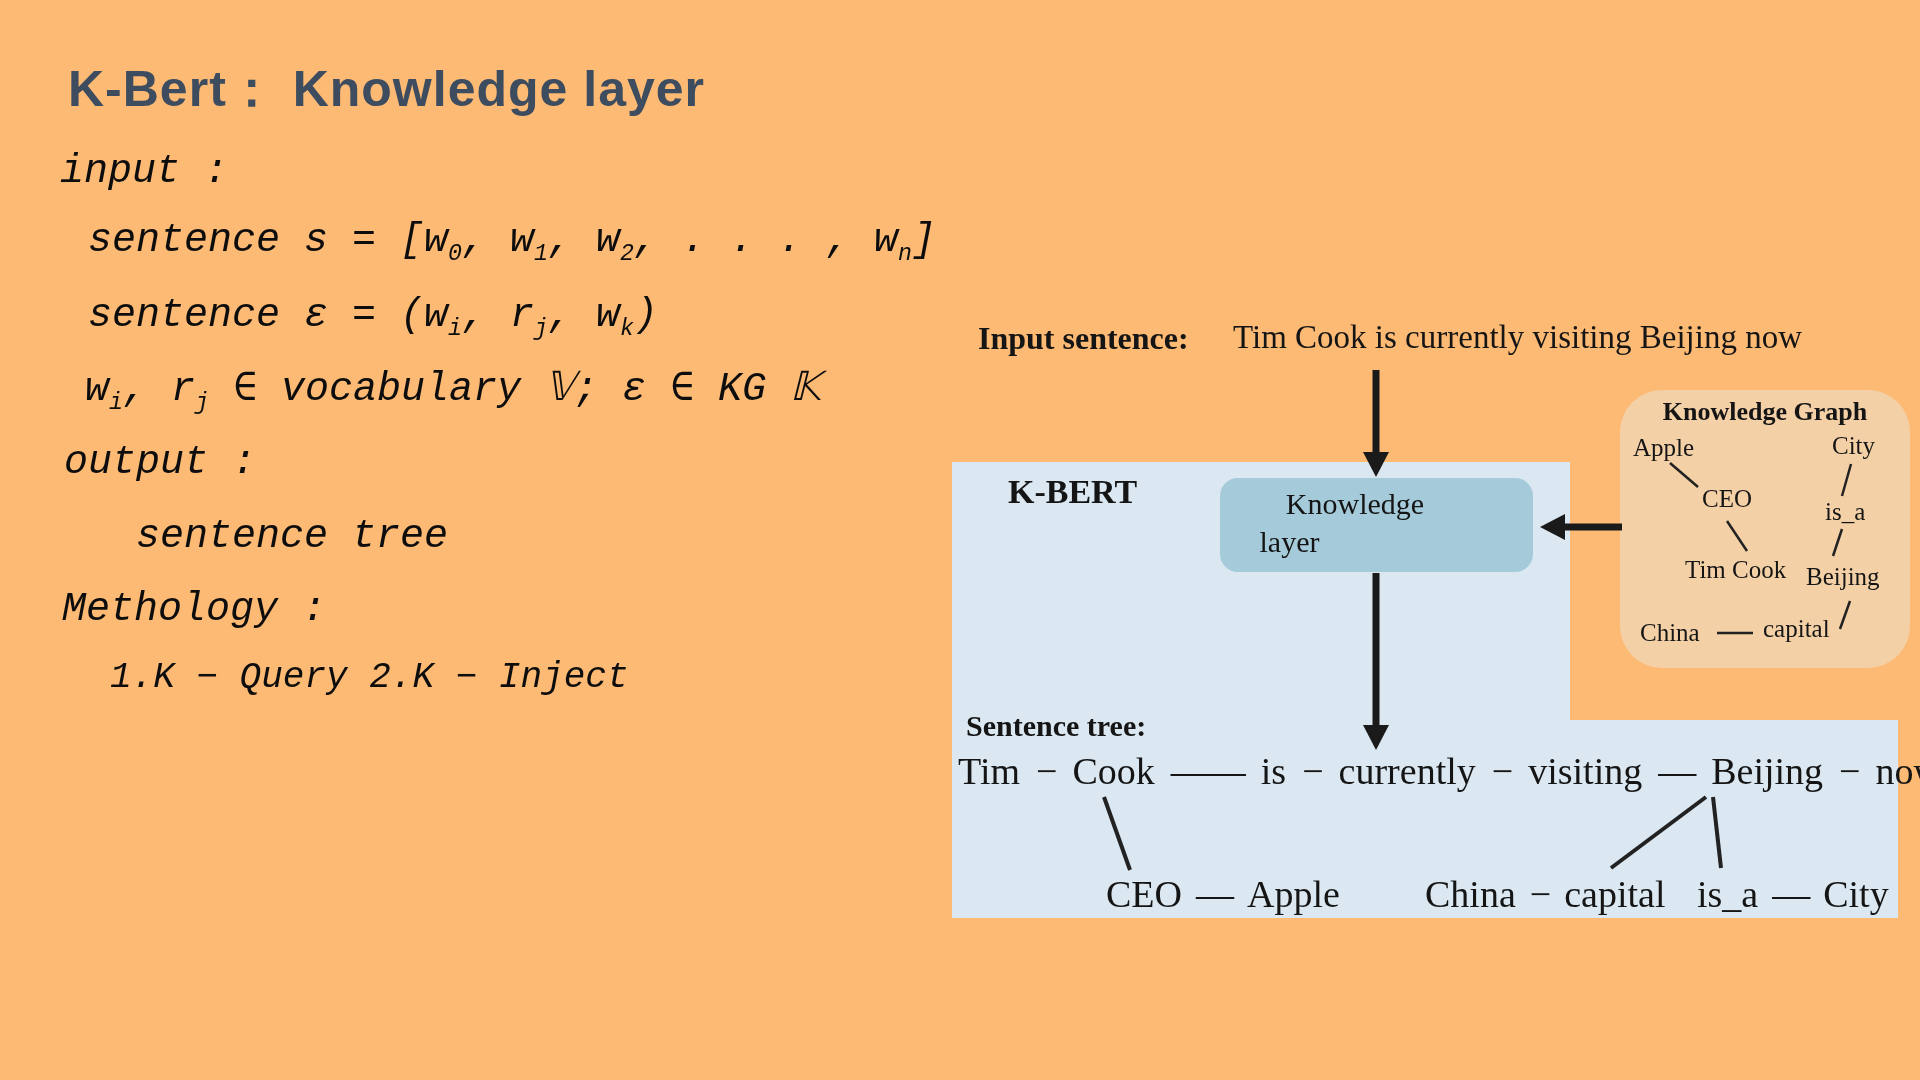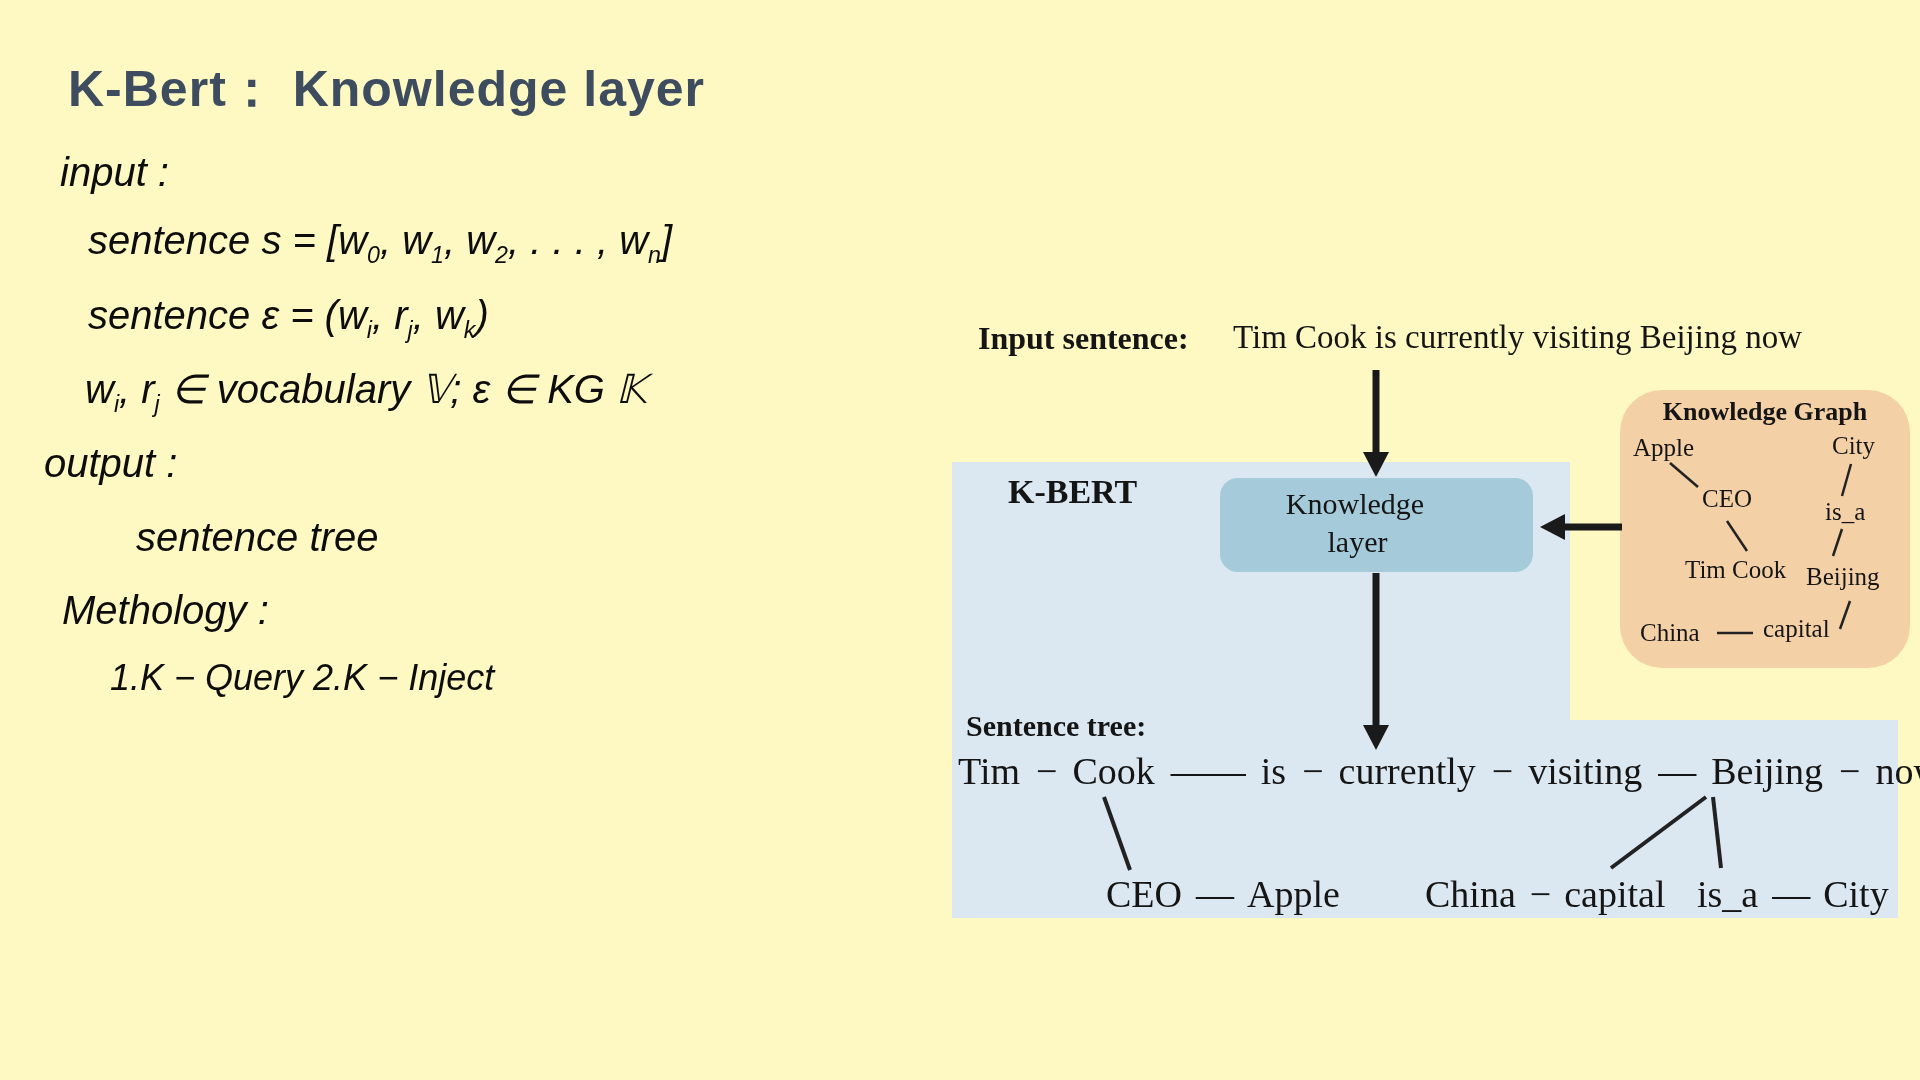--- a/index.html
+++ b/index.html
@@ -1,22 +1,22 @@
 <!DOCTYPE html>
 <html><head>
 <meta charset="utf-8">
 <style>
   html,body{margin:0;padding:0;background:#ffffff;}
-  #slide{position:relative;width:1920px;height:1080px;background:#fef9c3;overflow:hidden;
+  #slide{position:relative;width:1920px;height:1080px;background:#fdba74;overflow:hidden;
          font-family:"Liberation Serif","DejaVu Serif",serif;color:#111;}
   .abs{position:absolute;}
   .vc{transform:translateY(-50%);white-space:nowrap;line-height:1.15;}
   #title{font-family:"Liberation Sans","DejaVu Sans",sans-serif;font-weight:bold;
          font-size:50px;color:#3d4c5e;letter-spacing:1px;}
-  .math{font-family:Liberation Sans, sans-serif;font-style:italic;
+  .math{font-family:Liberation Mono, monospace;font-style:italic;
         font-size:40px;color:#0d0d0d;}
   .math sub{font-size:0.58em;font-style:italic;}
   .dserif{font-family:"Liberation Serif","DejaVu Serif",serif;color:#151515;}
   .bold{font-weight:bold;}
   .sz32{font-size:32px;} .sz33{font-size:33px;} .sz34{font-size:34px;}
   .sz30{font-size:30px;} .sz26{font-size:26px;} .sz25{font-size:25px;}
   .ctr{text-align:center;}
   .trow{display:flex;align-items:flex-start;gap:16px;font-size:38px;}
   .trow.small{gap:14px;}
   .trow .dash{letter-spacing:-1px;}
@@ -55,32 +55,32 @@
     <line x1="1706" y1="797" x2="1611" y2="868" stroke="#222" stroke-width="4"></line>
     <line x1="1713" y1="797" x2="1721" y2="868" stroke="#222" stroke-width="4"></line>
   </svg>
 
   <div id="title" class="abs vc" style="left:68px;top:90px;">K-Bert：  Knowledge layer</div>
 
   <div class="abs vc math" style="left:60px;top:172px;"><span>input :</span></div>
   <div class="abs vc math" style="left:88px;top:243px;"><span>sentence s = [w</span><sub>0</sub><span>, w</span><sub>1</sub><span>, w</span><sub>2</sub><span>, . . . , w</span><sub>n</sub><span>]</span></div>
   <div class="abs vc math" style="left:88px;top:318px;"><span>sentence ε = (w</span><sub>i</sub><span>, r</span><sub>j</sub><span>, w</span><sub>k</sub><span>)</span></div>
   <div class="abs vc math" style="left:85px;top:392px;"><span>w</span><sub>i</sub><span>, r</span><sub>j</sub><span> ∈ vocabulary 𝕍;  ε ∈ KG 𝕂</span></div>
-  <div class="abs vc math" style="left:44px;top:463px;text-align:right;"><span>output :</span></div>
+  <div class="abs vc math" style="left:64px;top:463px;text-align:right;"><span>output :</span></div>
   <div class="abs vc math" style="left:88px;top:537px;margin-left:48px;"><span>sentence tree</span></div>
   <div class="abs vc math" style="left:62px;top:610px;"><span>Methology :</span></div>
   <div class="abs vc math" style="left:110px;top:678px;font-size:36px;"><span>1.K − Query 2.K − Inject</span></div>
 
   <div class="abs vc dserif bold sz32" style="left:978px;top:338px;">Input sentence:</div>
   <div class="abs vc dserif sz33" style="left:1233px;top:338px;">Tim Cook is currently visiting Beijing now</div>
 
   <div class="abs vc dserif bold sz34" style="left:968px;top:492px;margin-left:40px;">K-BERT</div>
 
   <div class="abs vc dserif sz30 ctr" style="left:1220px;top:504px;width:270px;">Knowledge</div>
-  <div class="abs vc dserif sz30 ctr" style="left:1220px;top:542px;width:275px;">layer</div>
+  <div class="abs vc dserif sz30 ctr" style="left:1152px;top:542px;width:275px;">layer</div>
 
   <div class="abs vc dserif bold sz26 ctr" style="left:1620px;top:412px;width:290px;">Knowledge Graph</div>
   <div class="abs vc dserif sz25" style="left:1633px;top:448px;">Apple</div>
   <div class="abs vc dserif sz25" style="left:1832px;top:446px;">City</div>
   <div class="abs vc dserif sz25" style="left:1702px;top:499px;">CEO</div>
   <div class="abs vc dserif sz25" style="left:1825px;top:512px;">is_a</div>
   <div class="abs vc dserif sz25" style="left:1685px;top:570px;">Tim Cook</div>
   <div class="abs vc dserif sz25" style="left:1806px;top:577px;">Beijing</div>
   <div class="abs vc dserif sz25" style="left:1640px;top:633px;">China</div>
   <div class="abs vc dserif sz25" style="left:1763px;top:629px;">capital</div>

